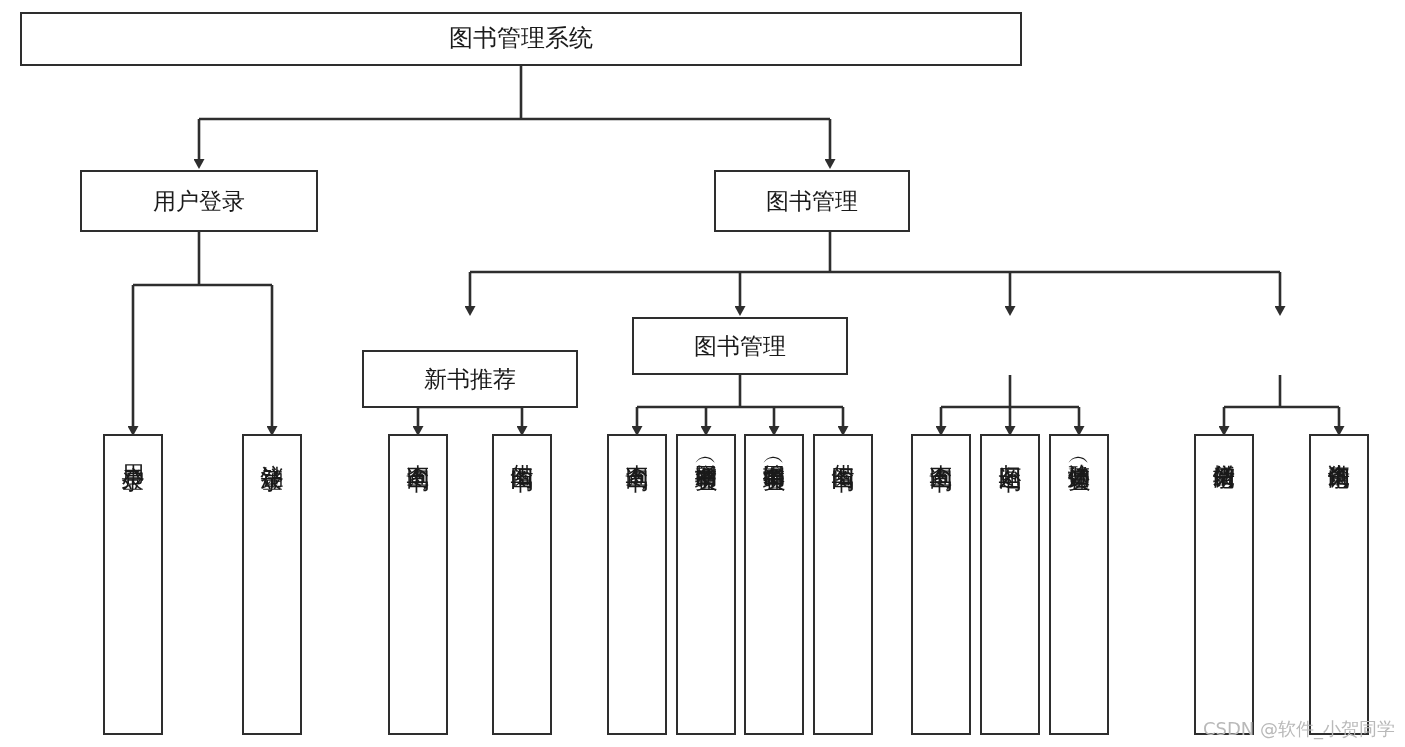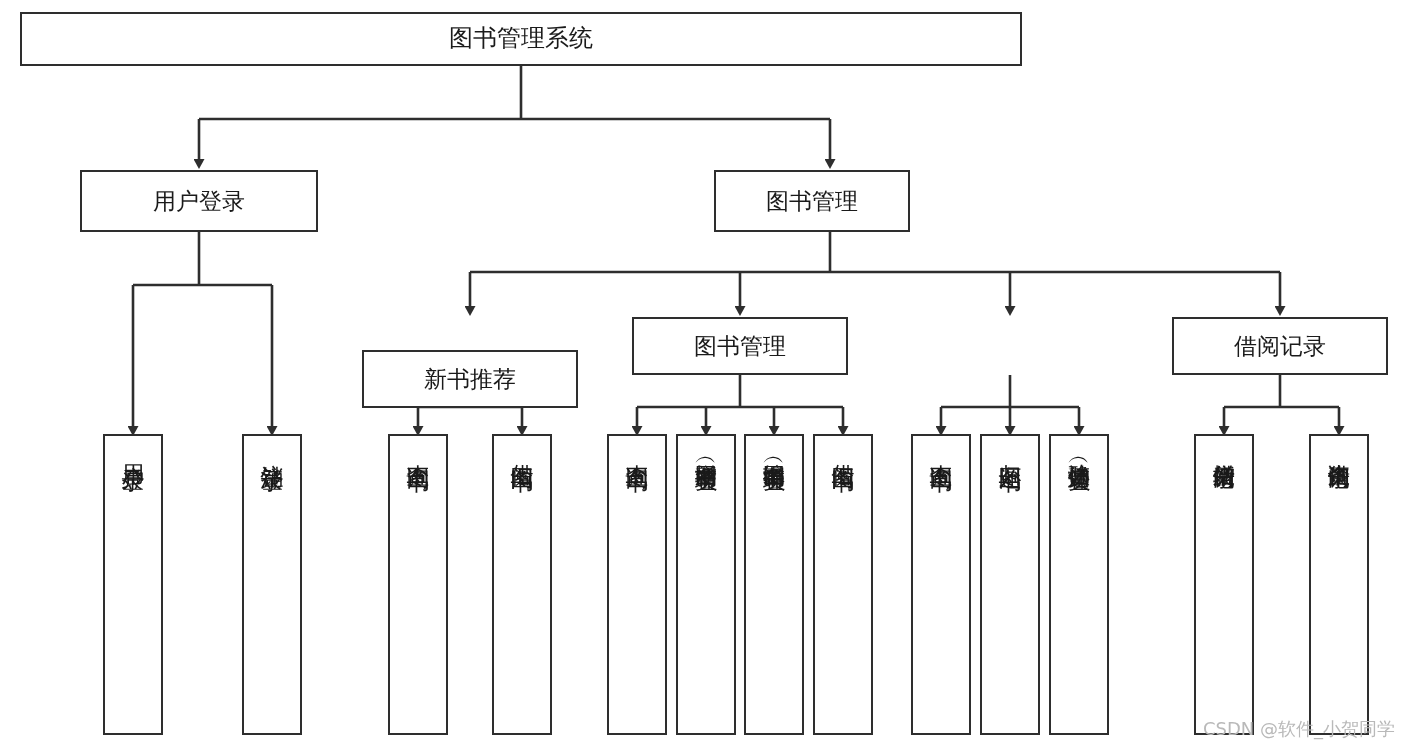--- a/index.html
+++ b/index.html
@@ -137,23 +137,20 @@
   <div class="node level2" style="left:714px; top:170px; width:196px; height:62px;">
     <span class="label">图书管理</span>
   </div>
 
   <div class="node level3" style="left:362px; top:317px; width:216px; height:58px;margin-top:33px;">
     <span class="label">新书推荐</span>
   </div>
   <div class="node level3" style="left:632px; top:317px; width:216px; height:58px;">
     <span class="label">图书管理</span>
   </div>
-  <div class="node level3" style="left:1172px; top:317px; width:216px; height:58px;">
-    <span class="label">借阅记录</span>
-  </div>
 
   <div class="node leaf" style="left:103px; top:434px; width:60px; height:301px;">
     <span class="label">用户登录</span>
   </div>
   <div class="node leaf" style="left:242px; top:434px; width:60px; height:301px;">
     <span class="label">注销登录</span>
   </div>
 
   <div class="node leaf" style="left:388px; top:434px; width:60px; height:301px;">
     <span class="label">查询图书</span>

